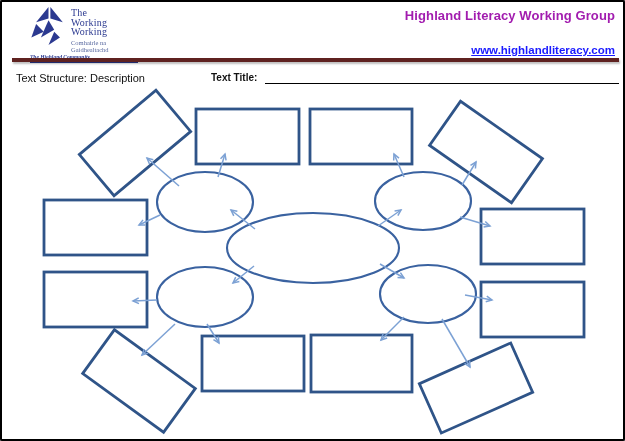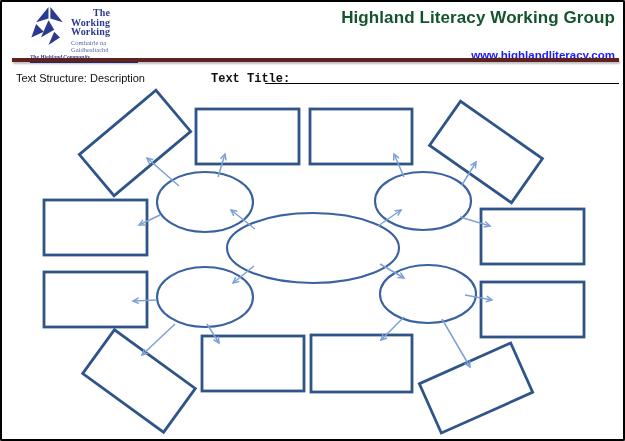--- a/index.html
+++ b/index.html
@@ -16,36 +16,36 @@
   body{background:#888;font-family:"Liberation Sans",sans-serif;}
   .page{
     position:relative;width:625px;height:441px;background:#fff;
     border:2px solid var(--page-border);border-radius:2px;overflow:hidden;
   }
   
   .logo{position:absolute;left:28px;top:4px;width:118px;}
   .logo-row{display:flex;align-items:flex-start;}
   .logo-mark{width:37px;height:40px;flex:0 0 auto;}
   .logo-text{margin-left:4px;padding-top:2px;}
-  .logo-name{font-family:"Liberation Serif",serif;font-weight:bold;color:var(--logo-blue);
-    font-size:10px;line-height:9.5px;letter-spacing:.2px;text-align:right;}
+  .logo-name{font-family:"Liberation Serif",serif;font-weight:normal;color:var(--logo-blue);
+    font-size:10px;line-height:9.5px;letter-spacing:.2px;}
   .logo-gaelic{font-family:"Liberation Serif",serif;color:var(--logo-gray-blue);
     font-size:6.5px;line-height:7px;margin-top:2px;}
   .logo-tagline{font-family:"Liberation Serif",serif;font-style:italic;font-weight:bold;
     color:var(--logo-blue);font-size:5.5px;line-height:7px;margin-top:1px;
     border-bottom:1.5px solid var(--logo-blue);padding-bottom:1px;width:108px;white-space:nowrap;}
   .masthead{position:absolute;right:8px;top:6px;text-align:right;}
-  .masthead-title{font-size:17px;font-weight:bold;color:#14532d;letter-spacing:.1px;}
+  .masthead-title{font-size:13px;font-weight:bold;color:#a21caf;letter-spacing:.1px;}
   .masthead-url{display:inline-block;margin-top:21px;font-size:11.5px;font-weight:bold;
     color:var(--link-blue);text-decoration:underline;cursor:pointer;}
   .maroon-rule{position:absolute;left:10px;top:56px;width:607px;height:4px;
     background:var(--rule-maroon);box-shadow:1px 2px 2px rgba(0,0,0,.25);}
   
   .subhead-structure{position:absolute;left:14px;top:70px;font-size:11px;font-weight:normal;color:#111;}
-  .subhead-title-label{position:absolute;left:209px;top:70px;font-size:12px;font-weight:bold;color:#111;font-family:Liberation Mono, monospace;}
+  .subhead-title-label{position:absolute;left:209px;top:70px;font-size:10px;font-weight:bold;color:#111;}
   .title-fill-line{position:absolute;left:263px;top:68px;width:354px;height:14px;
     border-bottom:1.6px solid #000;cursor:text;}
   
   .diagram{position:absolute;left:0;top:0;width:625px;height:441px;}
   .org-ellipse{fill:#fff;stroke:var(--shape-outline);stroke-width:2.1;}
   .org-box{fill:#fff;stroke:var(--box-outline);stroke-width:2.8;}
   .arrow{stroke:var(--arrow);stroke-width:1.5;}
   .arrowhead{stroke:var(--arrow);stroke-width:1.5;fill:none;}
 </style>
 </head>

